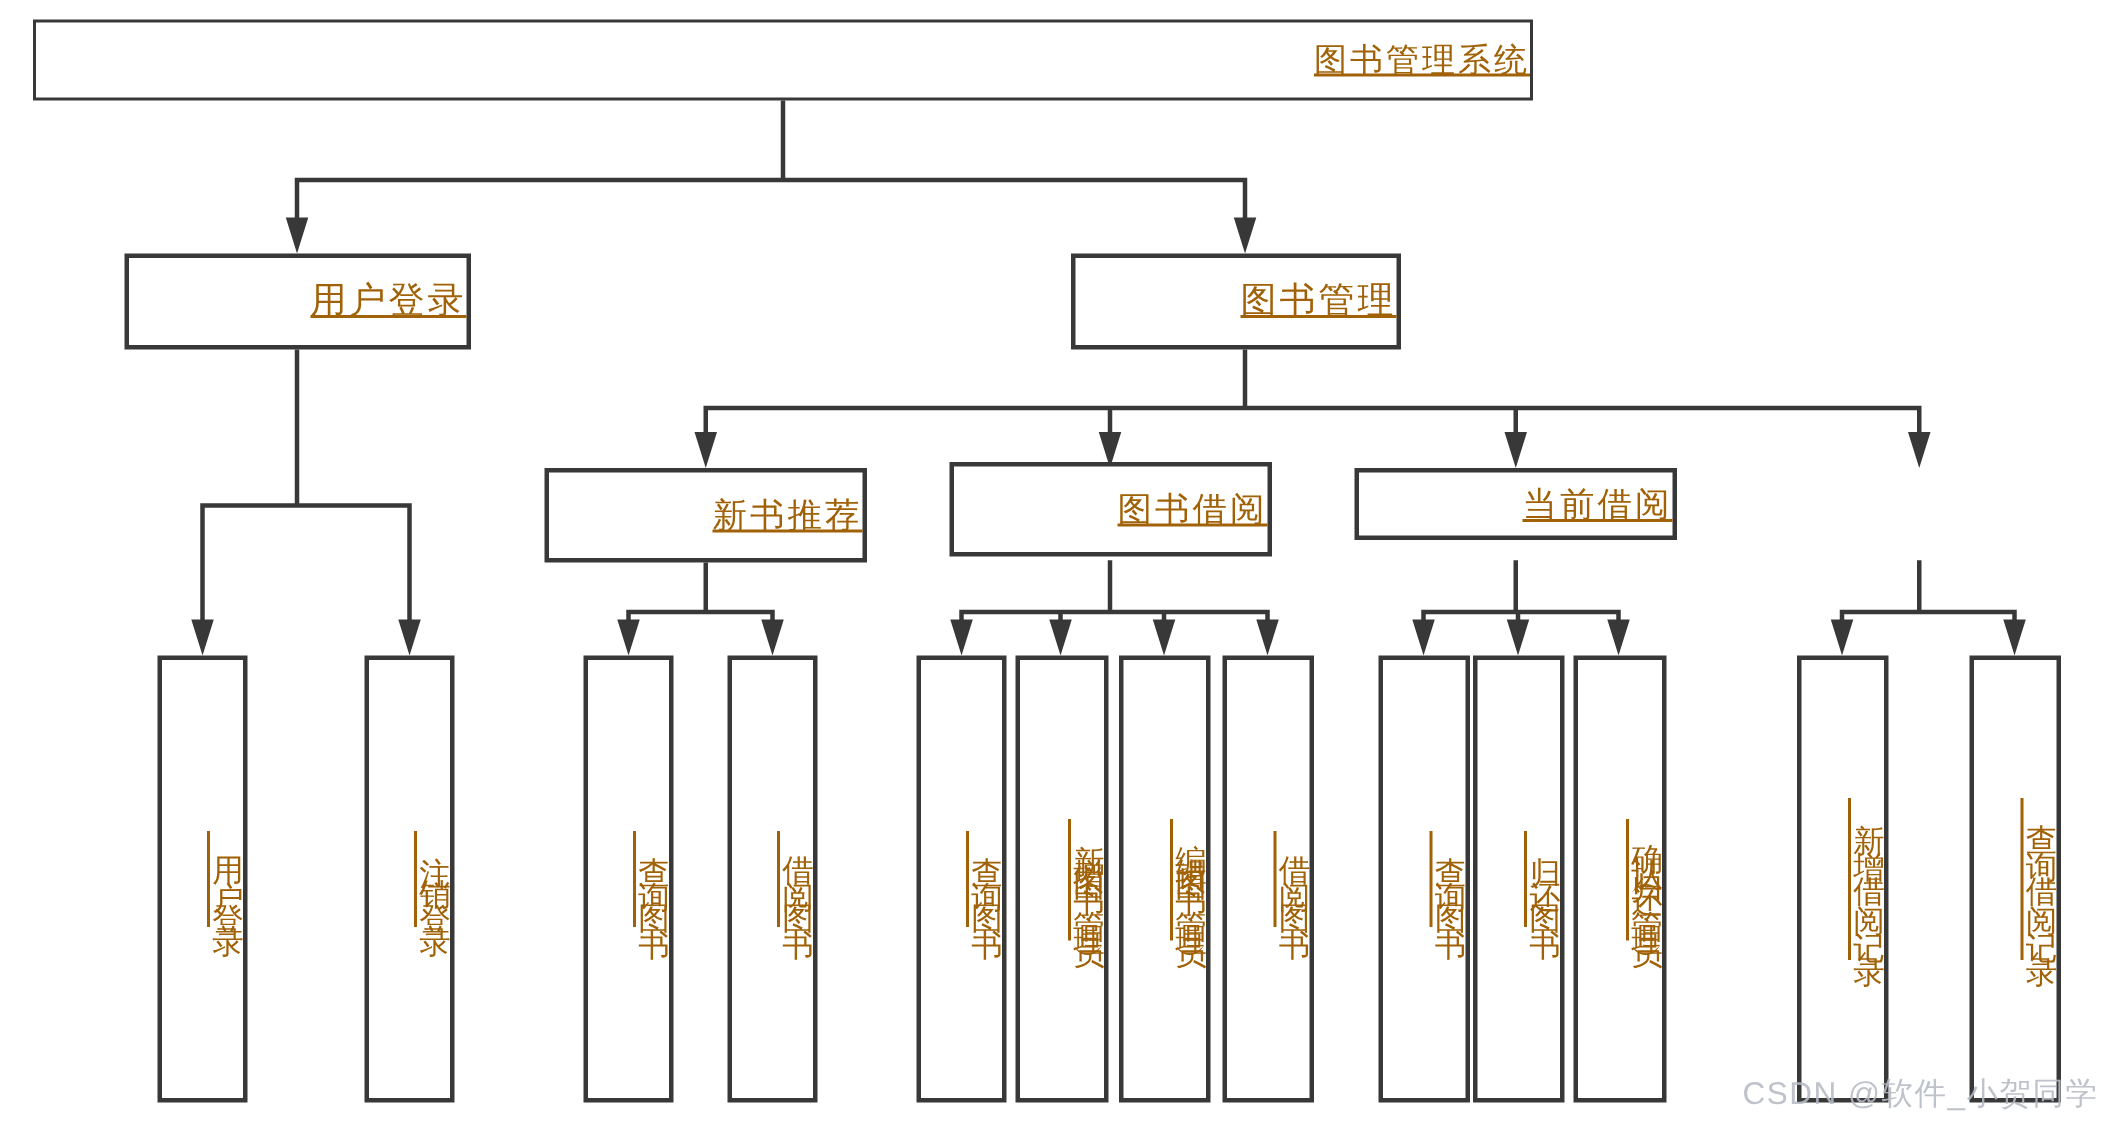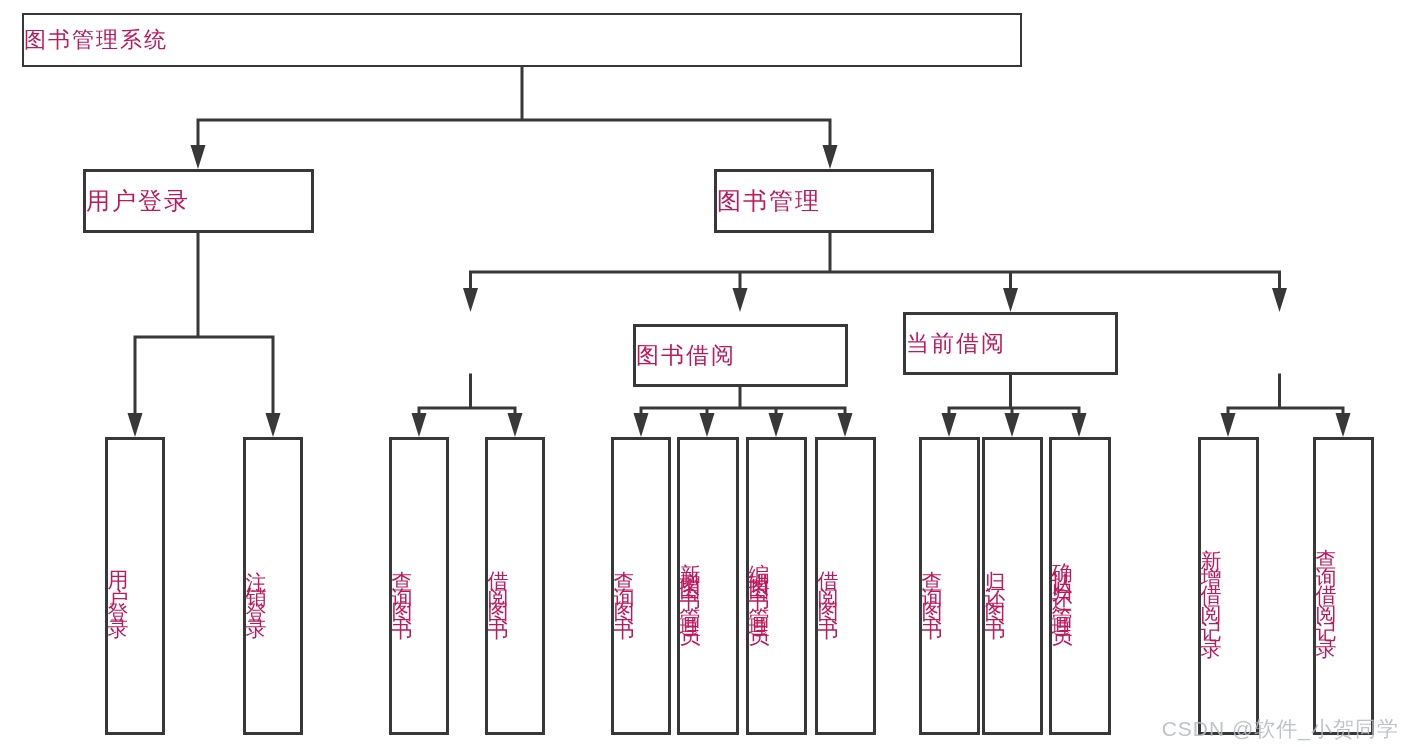--- a/index.html
+++ b/index.html
@@ -19,26 +19,27 @@
     position: absolute;
     left: 0;
     top: 0;
     z-index: 1;
   }
   .node {
     position: absolute;
     box-sizing: border-box;
     border: 3px solid #383838;
     background: #ffffff;
-    color: #be185d;
+    color: #a16207;
     display: flex;
     align-items: center;
-    justify-content: flex-start;
+    justify-content: flex-end;
     z-index: 2;
     line-height: 1;
+    text-decoration: underline;
   }
   .node.root { border-width: 2px; }
   .node.h span { letter-spacing: 2px; white-space: nowrap; }
   .node.v span {
     writing-mode: vertical-rl;
     text-orientation: mixed;
     line-height: 1;
   }
   .fs22 { font-size: 22px; }
   .fs24 { font-size: 24px; }
@@ -118,24 +119,27 @@
     <span>图书管理系统</span>
   </div>
 
   <div class="node h fs24" style="left:83px;top:169px;width:231px;height:64px">
     <span>用户登录</span>
   </div>
   <div class="node h fs24" style="left:714px;top:169px;width:220px;height:64px">
     <span>图书管理</span>
   </div>
 
-  <div class="node h fs23" style="left:633px;top:324px;width:215px;height:63px">
+  <div class="node h fs23" style="left:363px;top:312px;width:215px;height:63px">
+    <span>新书推荐</span>
+  </div>
+  <div class="node h fs23" style="left:633px;top:308px;width:215px;height:63px">
     <span>图书借阅</span>
   </div>
-  <div class="node h fs23" style="left:903px;top:312px;width:215px;height:63px">
+  <div class="node h fs23" style="left:903px;top:312px;width:215px;height:48px">
     <span>当前借阅</span>
   </div>
 
   <div class="node v fs21" style="left:105px;top:437px;width:60px;height:298px">
     <span class="sp16">用户登录</span>
   </div>
   <div class="node v fs21" style="left:243px;top:437px;width:60px;height:298px">
     <span class="sp16">注销登录</span>
   </div>
 

